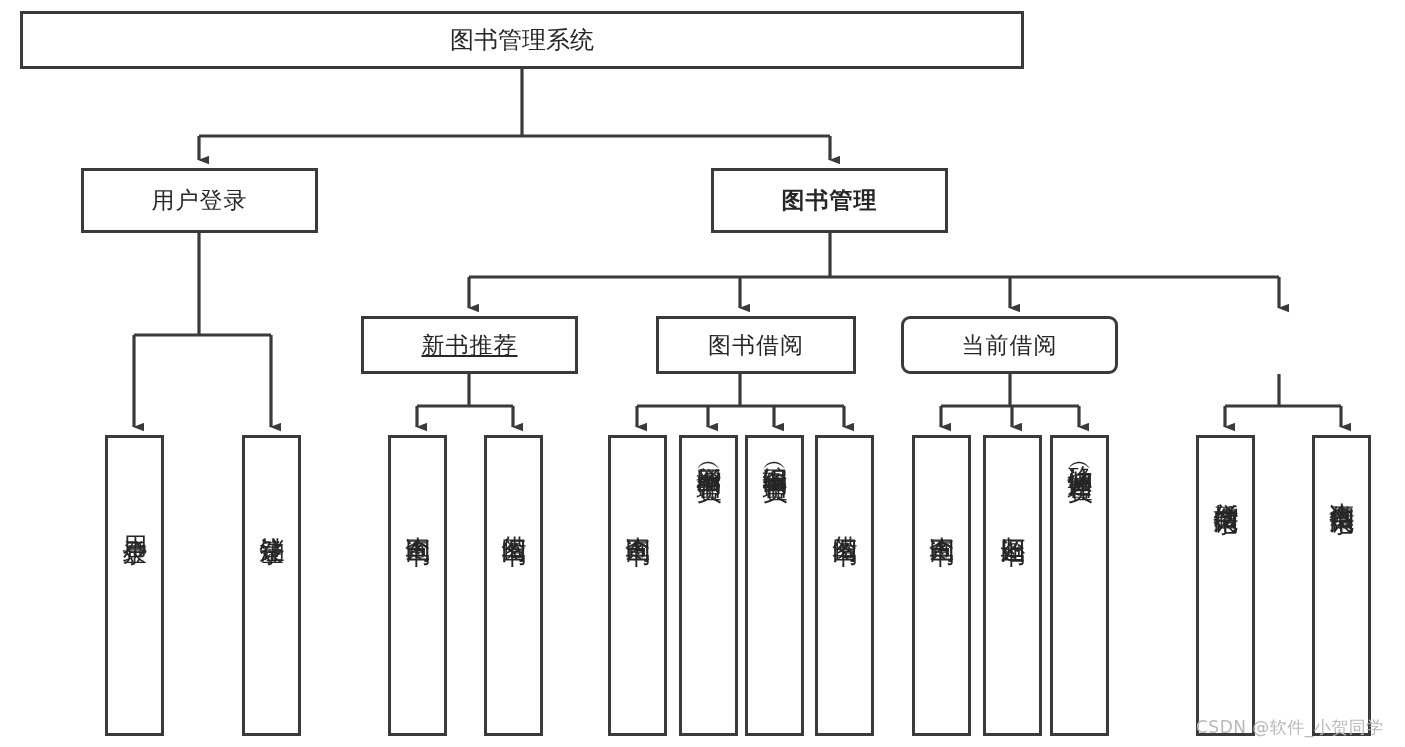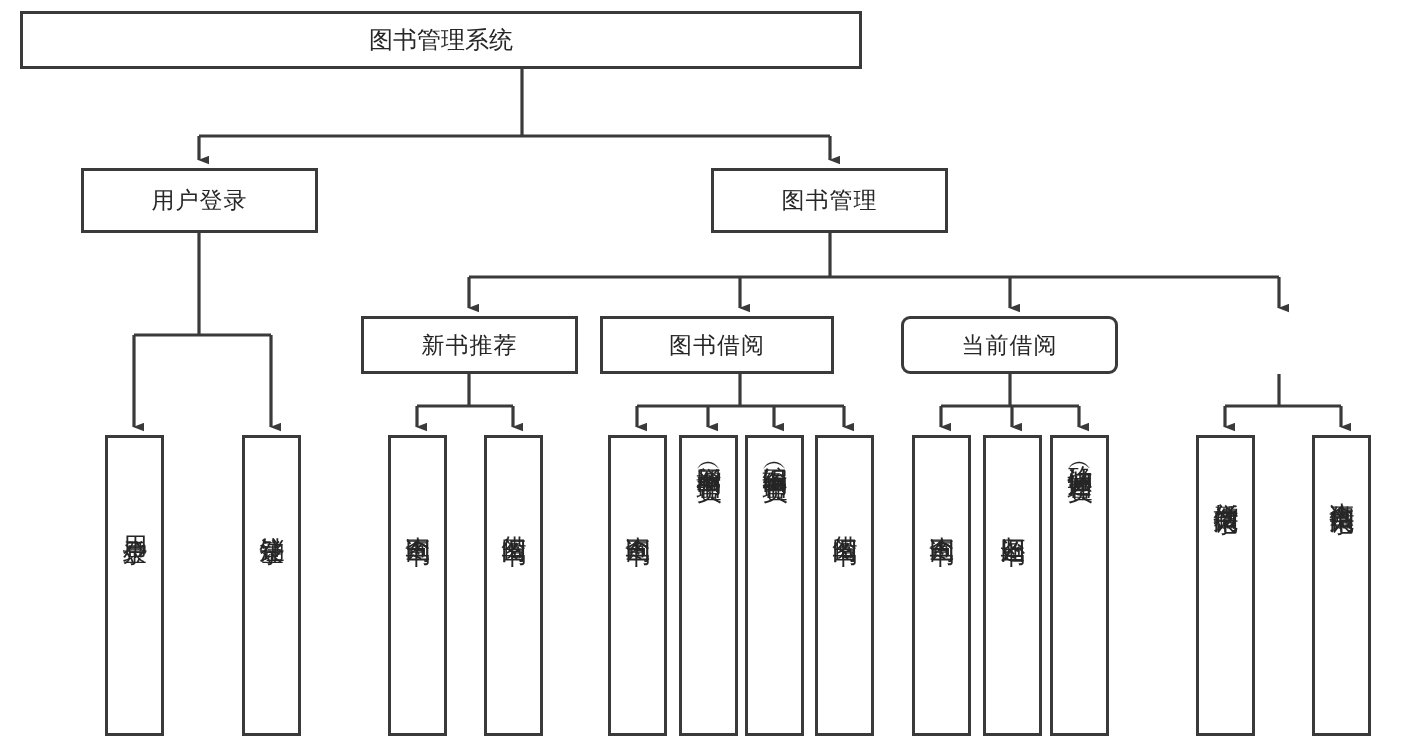--- a/index.html
+++ b/index.html
@@ -69,35 +69,35 @@
       <path d="M1012,406 L1012,427" marker-end="url(#arw)"></path>
       <path d="M1079,406 L1079,427" marker-end="url(#arw)"></path>
 
       <path d="M1279,374 L1279,406"></path>
       <path d="M1225,406 L1341,406"></path>
       <path d="M1225,406 L1225,427" marker-end="url(#arw)"></path>
       <path d="M1341,406 L1341,427" marker-end="url(#arw)"></path>
     </g>
   </svg>
 
-  <div class="node root" style="left:20px;top:11px;width:842px;height:58px;">
+  <div class="node root" style="left:20px;top:11px;width:1004px;height:58px;">
     <span>图书管理系统</span>
   </div>
 
   <div class="node h" style="left:81px;top:168px;width:237px;height:65px;">
     <span>用户登录</span>
   </div>
-  <div class="node h" style="left:711px;top:168px;width:237px;height:65px;">
+  <div class="node h" style="left:711px;top:168px;width:237px;height:65px;font-weight:bold;">
     <span>图书管理</span>
   </div>
 
-  <div class="node h" style="left:361px;top:316px;width:217px;height:58px;">
+  <div class="node h" style="left:361px;top:316px;width:217px;height:58px;text-decoration:underline;">
     <span>新书推荐</span>
   </div>
-  <div class="node h" style="left:600px;top:316px;width:234px;height:58px;align-items:center;">
+  <div class="node h" style="left:656px;top:316px;width:200px;height:58px;align-items:center;">
     <span>图书借阅</span>
   </div>
   <div class="node h" style="left:901px;top:316px;width:217px;height:58px;border-radius:9px;">
     <span>当前借阅</span>
   </div>
 
   <div class="node leaf" style="left:105px;top:435px;width:59px;height:301px;padding-top:78px;">
     <span class="vtext">用户登录</span>
   </div>
   <div class="node leaf" style="left:242px;top:435px;width:59px;height:301px;padding-top:78px;">
@@ -134,14 +134,15 @@
     <span class="vtext">确认归还（管理员）</span>
   </div>
 
   <div class="node leaf" style="left:1196px;top:435px;width:59px;height:301px;padding-top:44px;">
     <span class="vtext">新增借阅记录</span>
   </div>
   <div class="node leaf" style="left:1312px;top:435px;width:59px;height:301px;padding-top:44px;">
     <span class="vtext">查询借阅记录</span>
   </div>
 
+  <div class="watermark">CSDN @软件_小贺同学</div>
 
 </div>
 
 </body></html>

